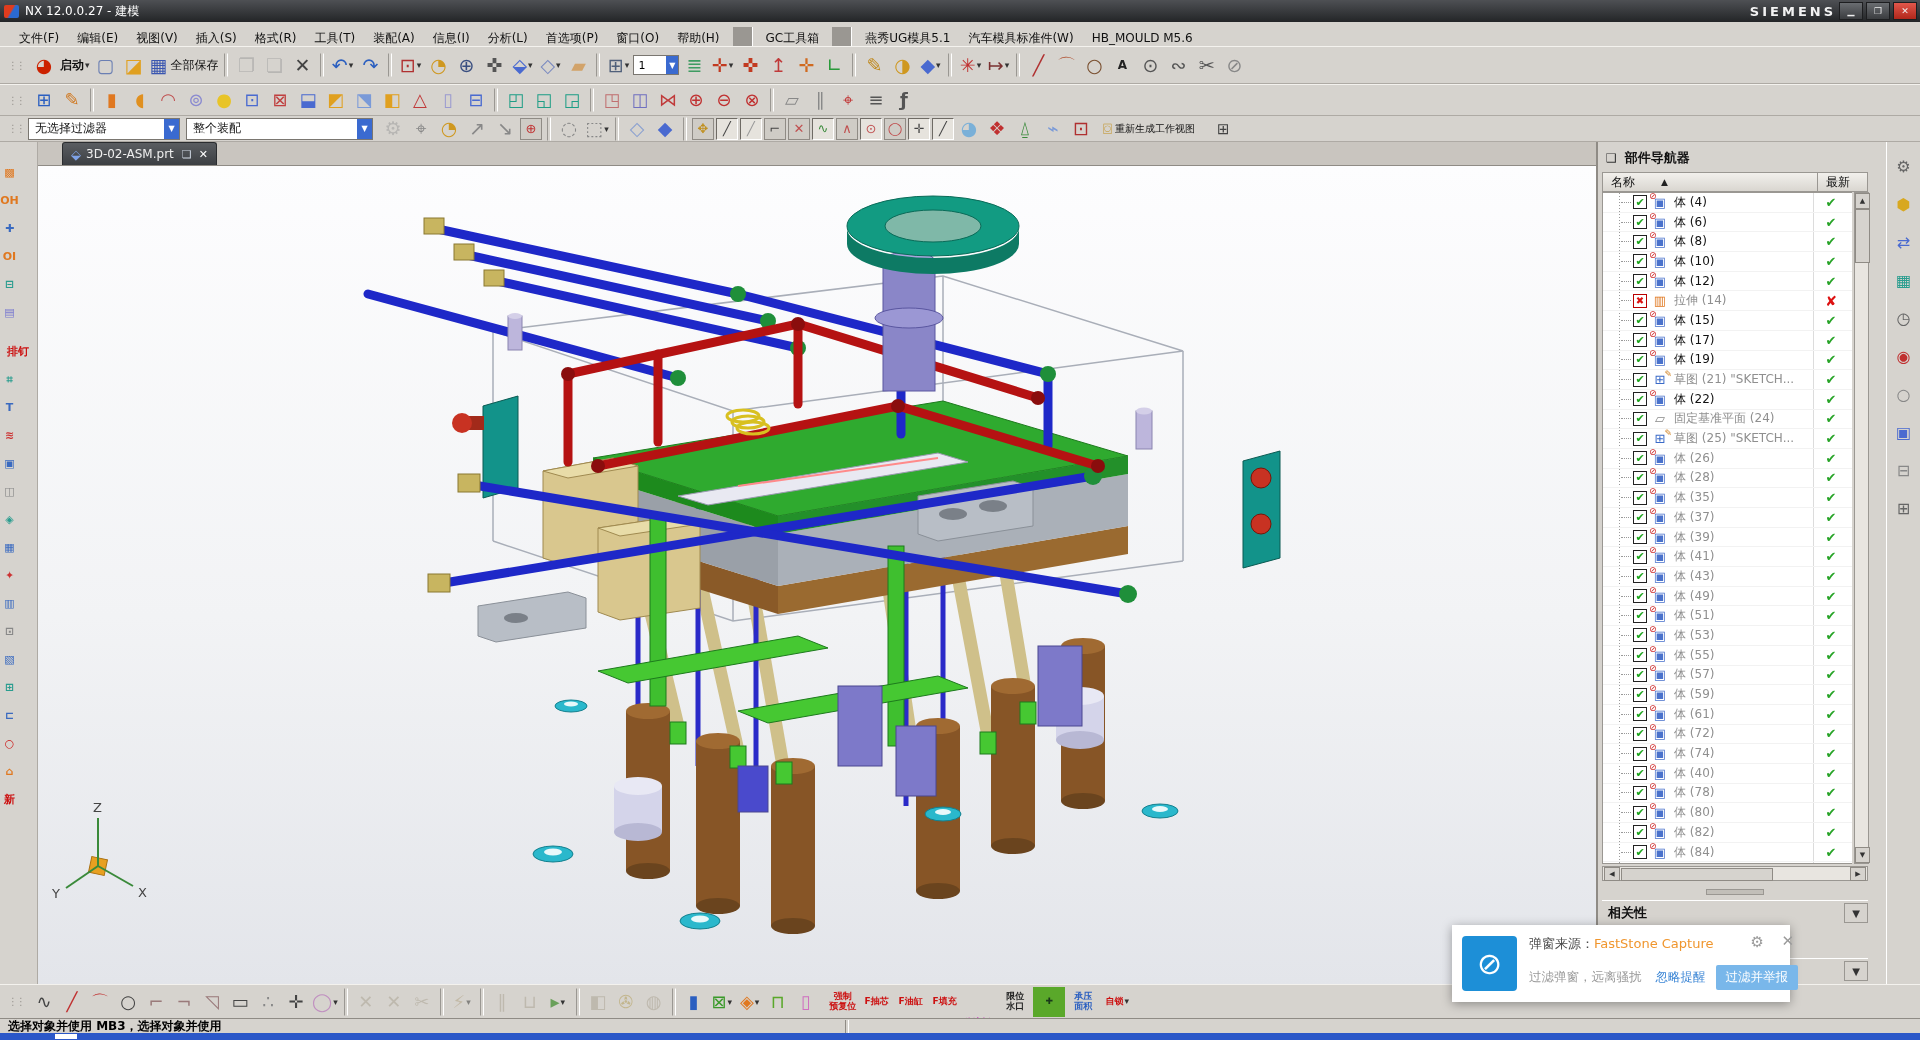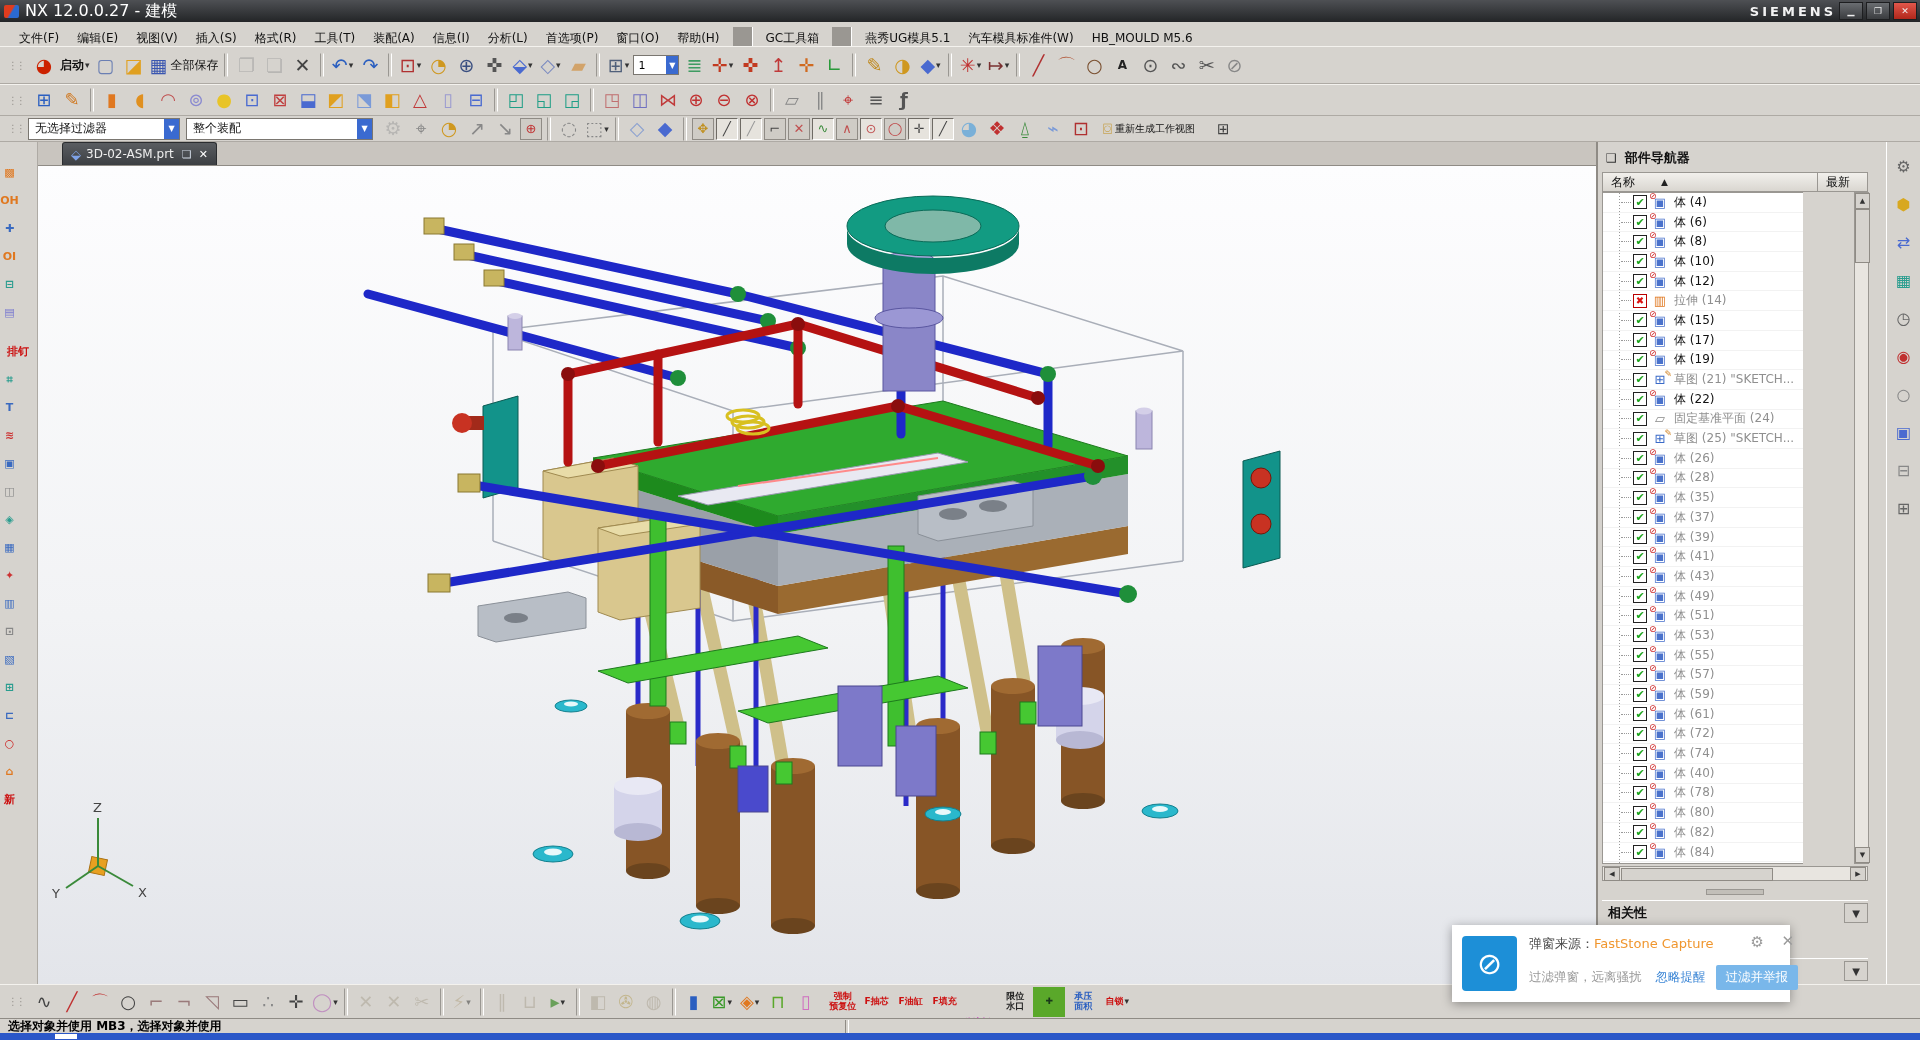--- a/index.html
+++ b/index.html
@@ -3,21 +3,21 @@
 <meta charset="utf-8">
 <style>
   html,body{margin:0;padding:0;width:1920px;height:1040px;overflow:hidden;
     font-family:"DejaVu Sans","Liberation Sans",sans-serif;font-size:12px;
     background:#d6d3ce;-webkit-font-smoothing:antialiased;}
   
   #titlebar{position:absolute;left:0;top:0;width:1920px;height:22px;
     background:linear-gradient(#4e5054,#232527);color:#fff;display:flex;align-items:center;}
   #nxlogo{width:15px;height:13px;margin:0 6px 0 4px;border-radius:2px;
     background:linear-gradient(120deg,#e03c1e 45%,#2b6ad0 55%);}
-  #titletext{font-size:16px;}
+  #titletext{font-size:12px;}
   #brand{margin-left:auto;letter-spacing:3px;font-weight:bold;font-size:13px;color:#f2f2f2;}
   .winbtn{width:22px;height:16px;margin-left:3px;display:flex;align-items:center;justify-content:center;
     background:linear-gradient(#6a6d71,#3a3c3f);border:1px solid #1d1e20;color:#eee;font-size:9px;}
   .winbtn.close{background:linear-gradient(#e2574b,#b1271b);margin-right:3px;}
   
   #menubar{position:absolute;left:0;top:22px;width:1920px;height:33px;background:#d6d3ce;
     border-bottom:1px solid #b9b5af;display:flex;align-items:center;padding-left:10px;box-sizing:border-box;}
   .mitem{padding:3px 9px;color:#111;white-space:nowrap;}
   .msep{width:1px;height:16px;background:#9a9792;border-right:1px solid #fff;margin:0 4px;}
   
@@ -77,21 +77,21 @@
     border-left:2px solid #8f8b85;box-sizing:border-box;}
   #navhead{position:absolute;left:0;top:4px;width:100%;height:24px;display:flex;align-items:center;padding-left:8px;box-sizing:border-box;}
   #navhead .hic{font-size:12px;color:#333;margin-right:8px;}
   #navhead .ht{font-weight:bold;font-size:13px;color:#111;}
   #colhead{position:absolute;left:4px;top:30px;width:266px;height:20px;display:flex;
     background:linear-gradient(#f2f0ec,#d9d6d0);border:1px solid #9a9792;box-sizing:border-box;}
   #colhead .col{display:flex;align-items:center;padding-left:8px;font-size:12px;color:#111;}
   #colhead .c1{width:206px;border-right:1px solid #9a9792;}
   #colhead .c1 .sort{margin-left:26px;font-size:9px;color:#222;}
   #colhead .c2{flex:1;}
-  #tree{position:absolute;left:4px;top:50px;width:201px;height:672px;background:#fff;
+  #tree{position:absolute;left:4px;top:50px;width:250px;height:672px;background:#fff;
     border:1px solid #9a9792;border-right:none;overflow:hidden;box-sizing:border-box;}
   #treelines{position:absolute;left:16px;top:0;width:1px;height:100%;
     background:repeating-linear-gradient(#999 0 1px,transparent 1px 3px);}
   #coldiv{position:absolute;left:210px;top:0;width:1px;height:100%;background:#dcdcdc;}
   .nrow{height:19.7px;display:flex;align-items:center;position:relative;padding-left:18px;box-sizing:border-box;border-bottom:1px solid #f2f2f2;}
   .nrow::before{content:"";width:10px;border-top:1px dotted #999;margin-right:2px;}
   .cb{width:12px;height:12px;border:1px solid #222;background:#fff;display:flex;align-items:center;justify-content:center;flex:none;}
   .cb-on::after{content:"✔";color:#1da41d;font-size:11px;font-weight:bold;}
   .cb-err{border-color:#b00;}
   .cb-err::after{content:"✖";color:#d11;font-size:10px;font-weight:bold;}

